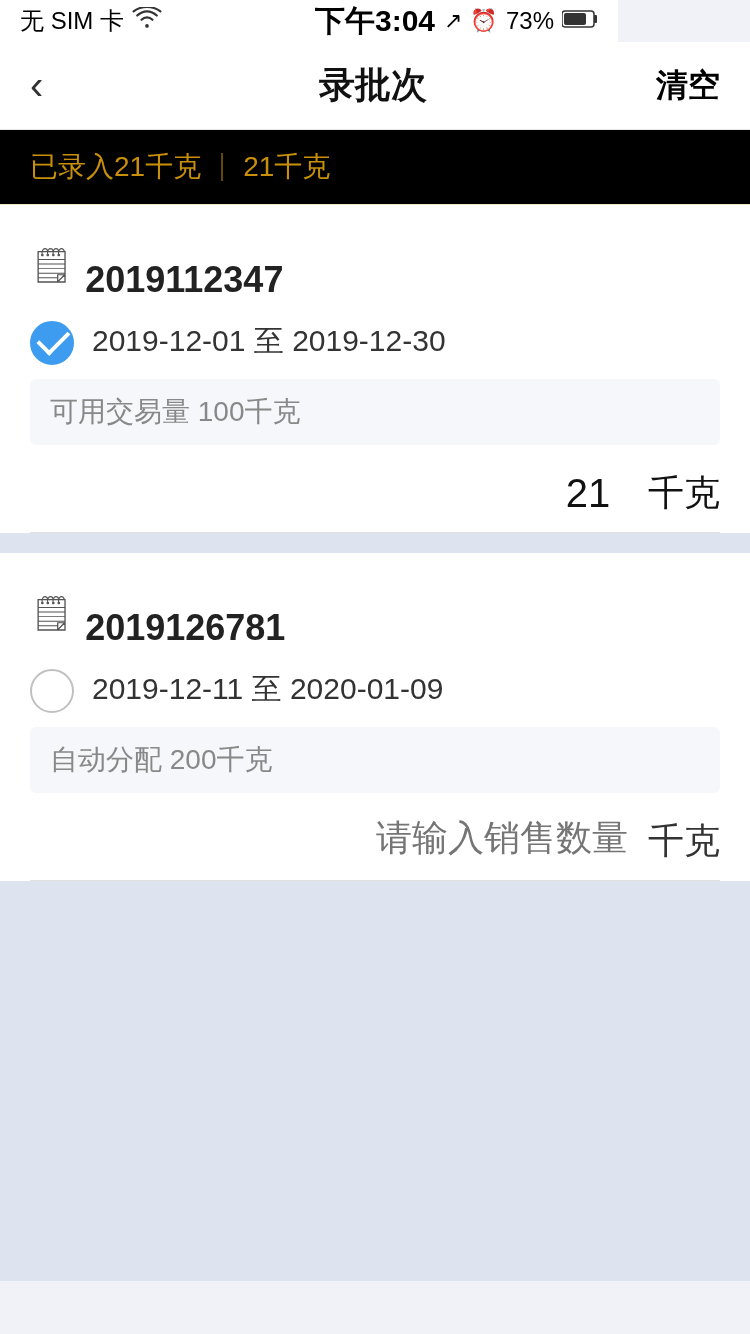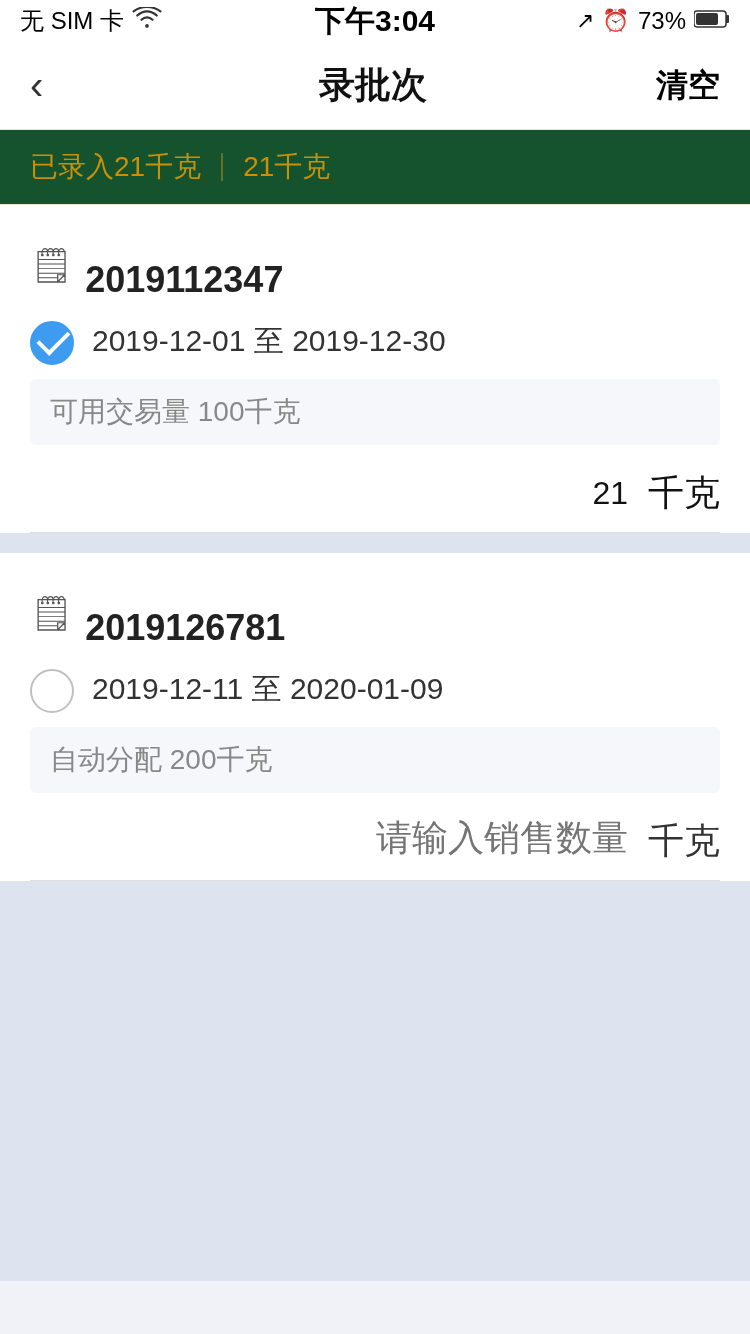--- a/index.html
+++ b/index.html
@@ -7,21 +7,21 @@
     body {
       width: 750px;
       min-height: 1334px;
       font-family: -apple-system, "PingFang SC", "Helvetica Neue", Arial, sans-serif;
       background: #f0f2f7;
       overflow-x: hidden;
     }
 
     
     .status-bar {
-      width: 750px;
+      width: 618px;
       height: 42px;
       background: #fff;
       display: flex;
       align-items: center;
       justify-content: space-between;
       padding: 0 20px;
       font-size: 26px;
       font-weight: 500;
     }
     .status-left {
@@ -68,21 +68,21 @@
     }
     .nav-clear {
       font-size: 32px;
       color: #000000;
       cursor: pointer;
       font-weight: bold;
     }
 
     
     .summary-bar {
-      background: #14532d;
+      background: #000000;
       padding: 18px 30px;
       display: flex;
       align-items: center;
       gap: 0;
       border-bottom: 1px solid #f0e8c8;
     }
     .summary-item {
       font-size: 28px;
       color: #c8900a;
       font-weight: 500;
@@ -165,25 +165,25 @@
     }
 
     .quantity-row {
       display: flex;
       align-items: center;
       justify-content: flex-end;
       padding: 10px 30px 0 30px;
       gap: 20px;
     }
     .quantity-value {
-      font-size: 32px;
+      font-size: 40px;
       font-weight: 400;
       color: #111;
       min-width: 80px;
-      text-align: right;
+      text-align: center;
     }
     .quantity-unit {
       font-size: 36px;
       color: #111;
     }
 
     .quantity-input-row {
       display: flex;
       align-items: flex-start;
       justify-content: flex-end;

